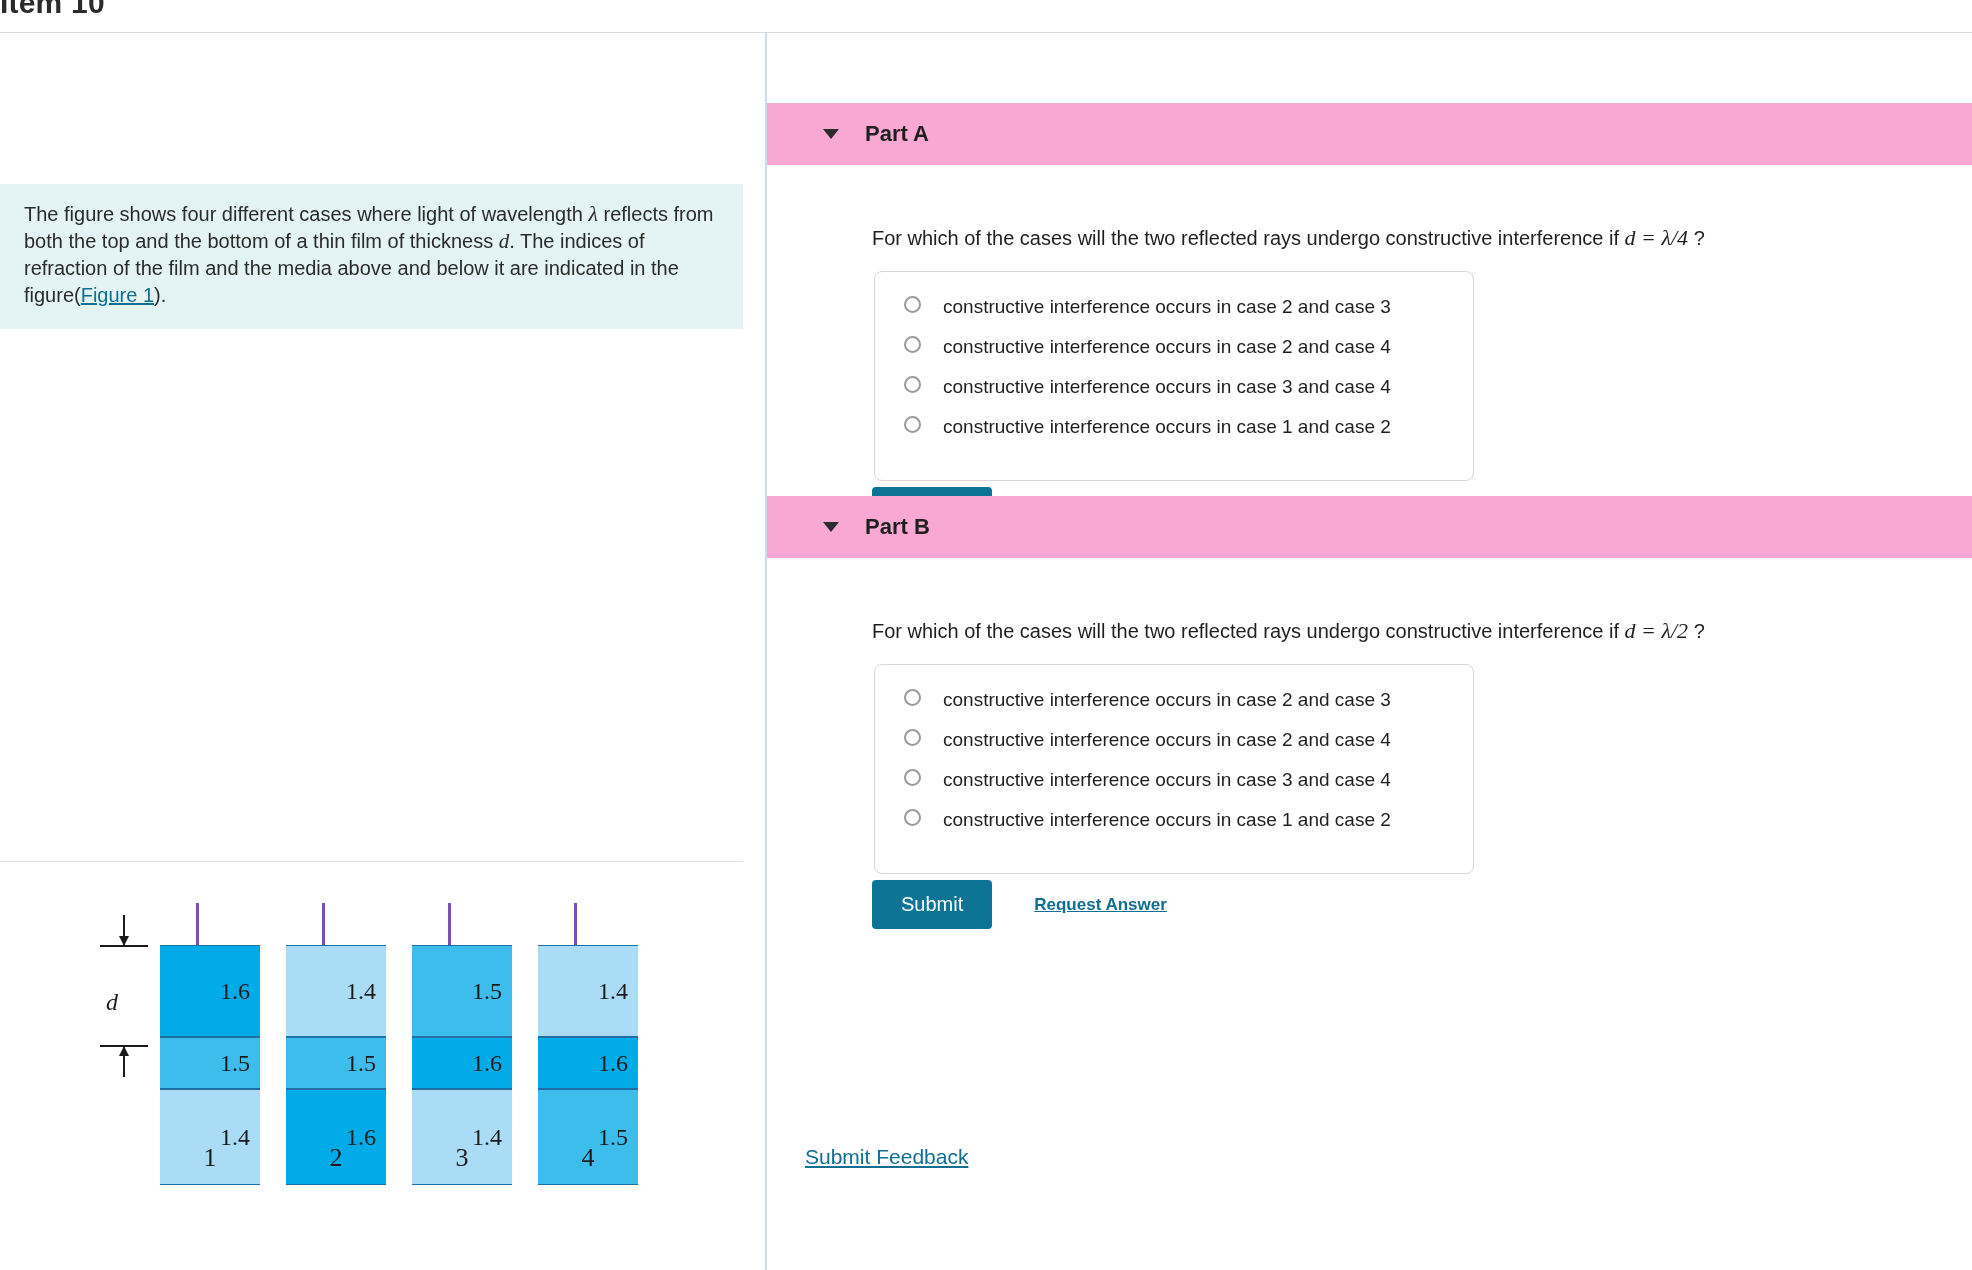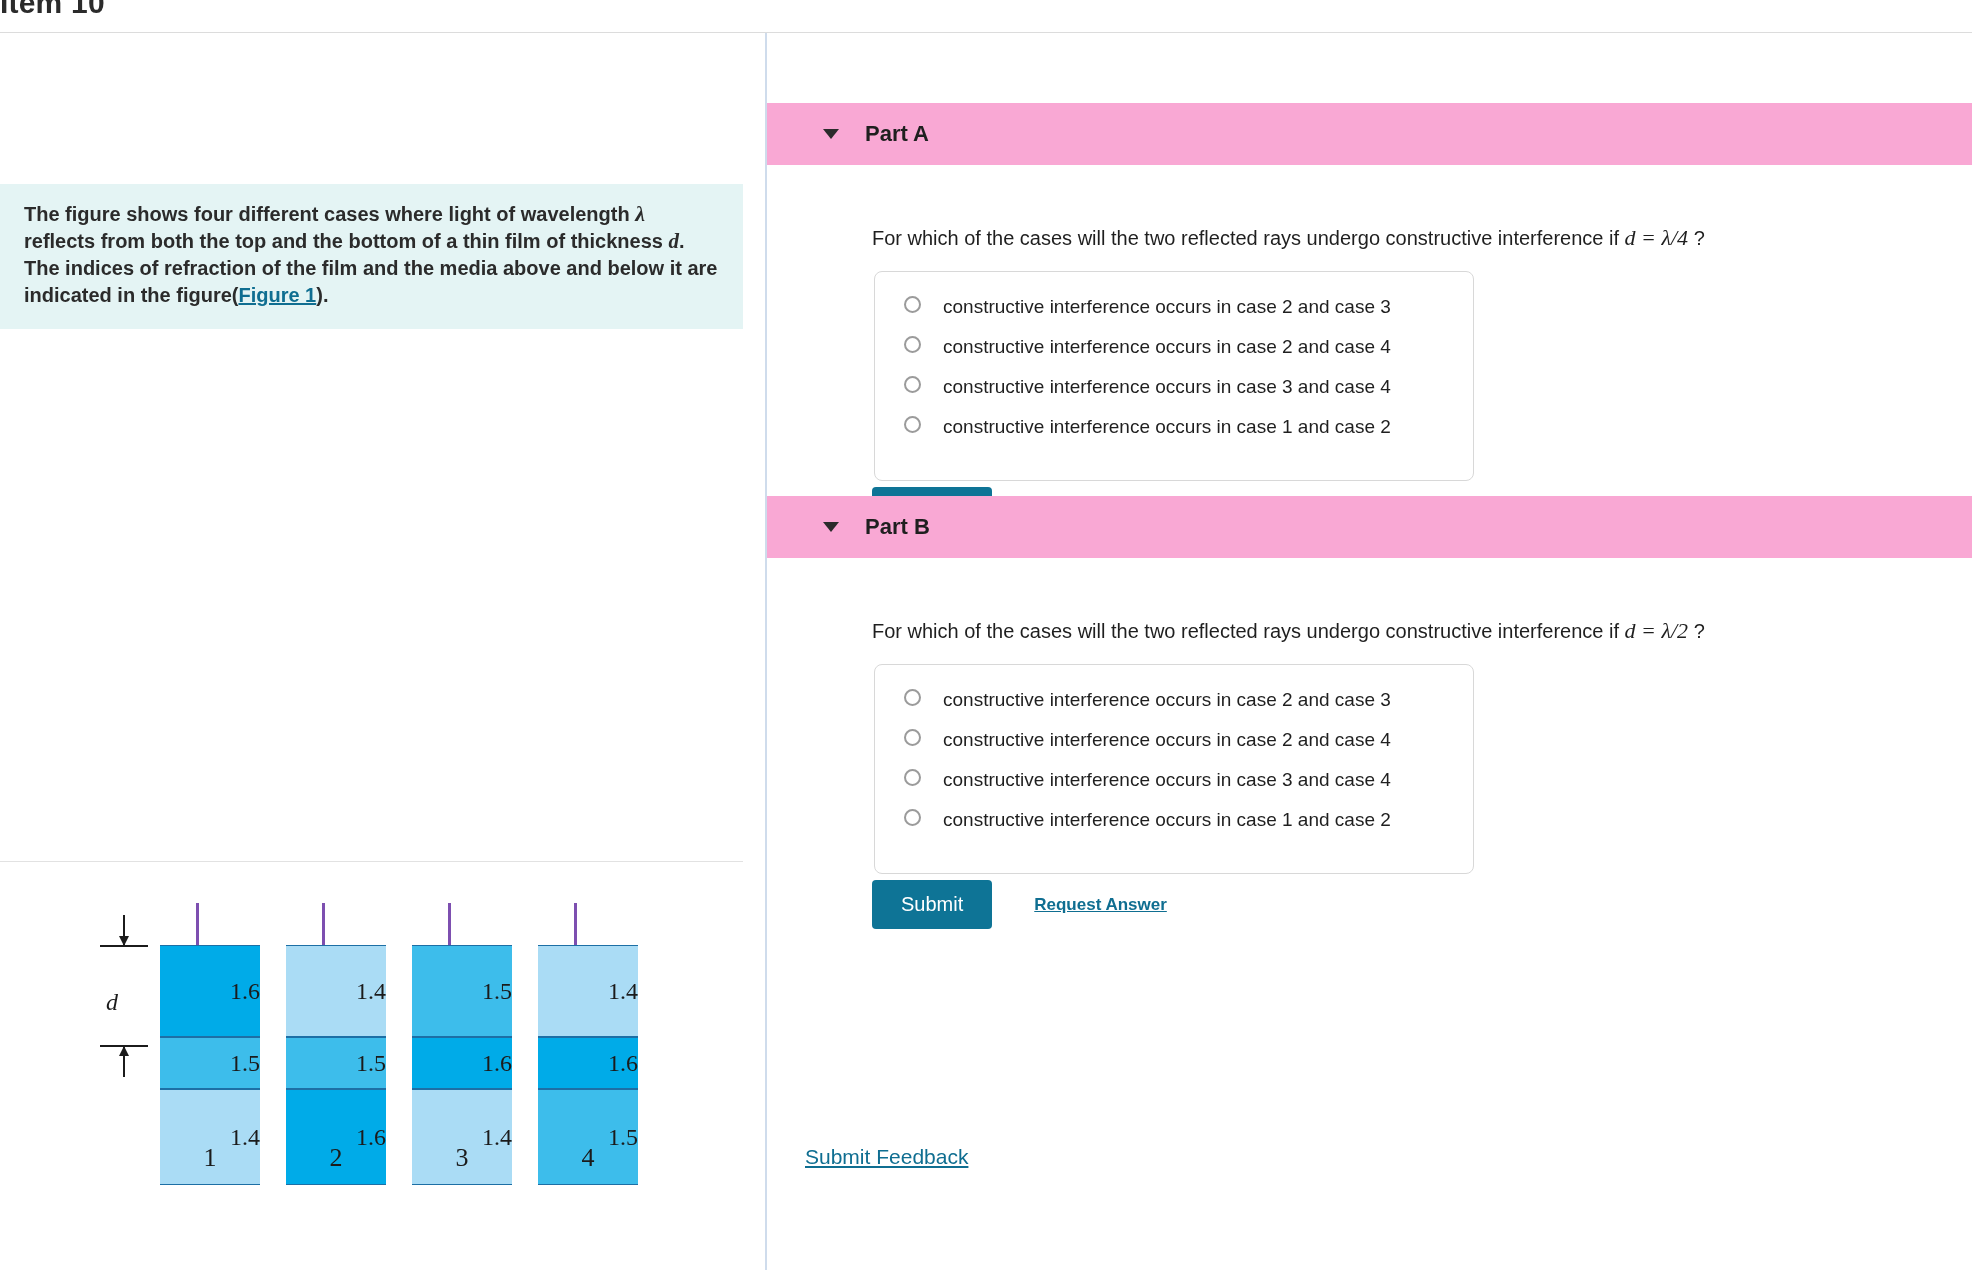--- a/index.html
+++ b/index.html
@@ -53,21 +53,20 @@
 
   .intro-box {
     position: absolute;
     left: 0px; top: 151px;
     width: 743px;
     padding: 16px 24px 20px 24px;
     background: #e4f4f4;
     color: #2b2b2b;
     font-size: 20px;
     line-height: 27px;
-    font-weight: bold;
   }
   .intro-box .mathv { font-family: "Liberation Serif", serif; font-style: italic; font-size: 21px; }
   .intro-box .lam  { font-family: "Liberation Serif", serif; font-style: italic; font-size: 22px; }
   .fig-link {
     color: #0f6e91;
     text-decoration: underline;
     cursor: pointer;
   }
 
   
@@ -117,20 +116,21 @@
     border-top: 1px solid #1d6fa5;
     border-bottom: 1px solid #1d6fa5;
     display: flex;
     align-items: center;
     justify-content: flex-end;
   }
   .dlayer span {
     font-family: "Liberation Serif", serif;
     font-size: 24px;
     color: #1b1b1b;
+    padding-right: 10px;
   }
   .caseno {
     position: absolute;
     width: 100px;
     top: 250px;
     text-align: center;
     font-family: "Liberation Serif", serif;
     font-size: 26px;
     color: #1b1b1b;
   }

